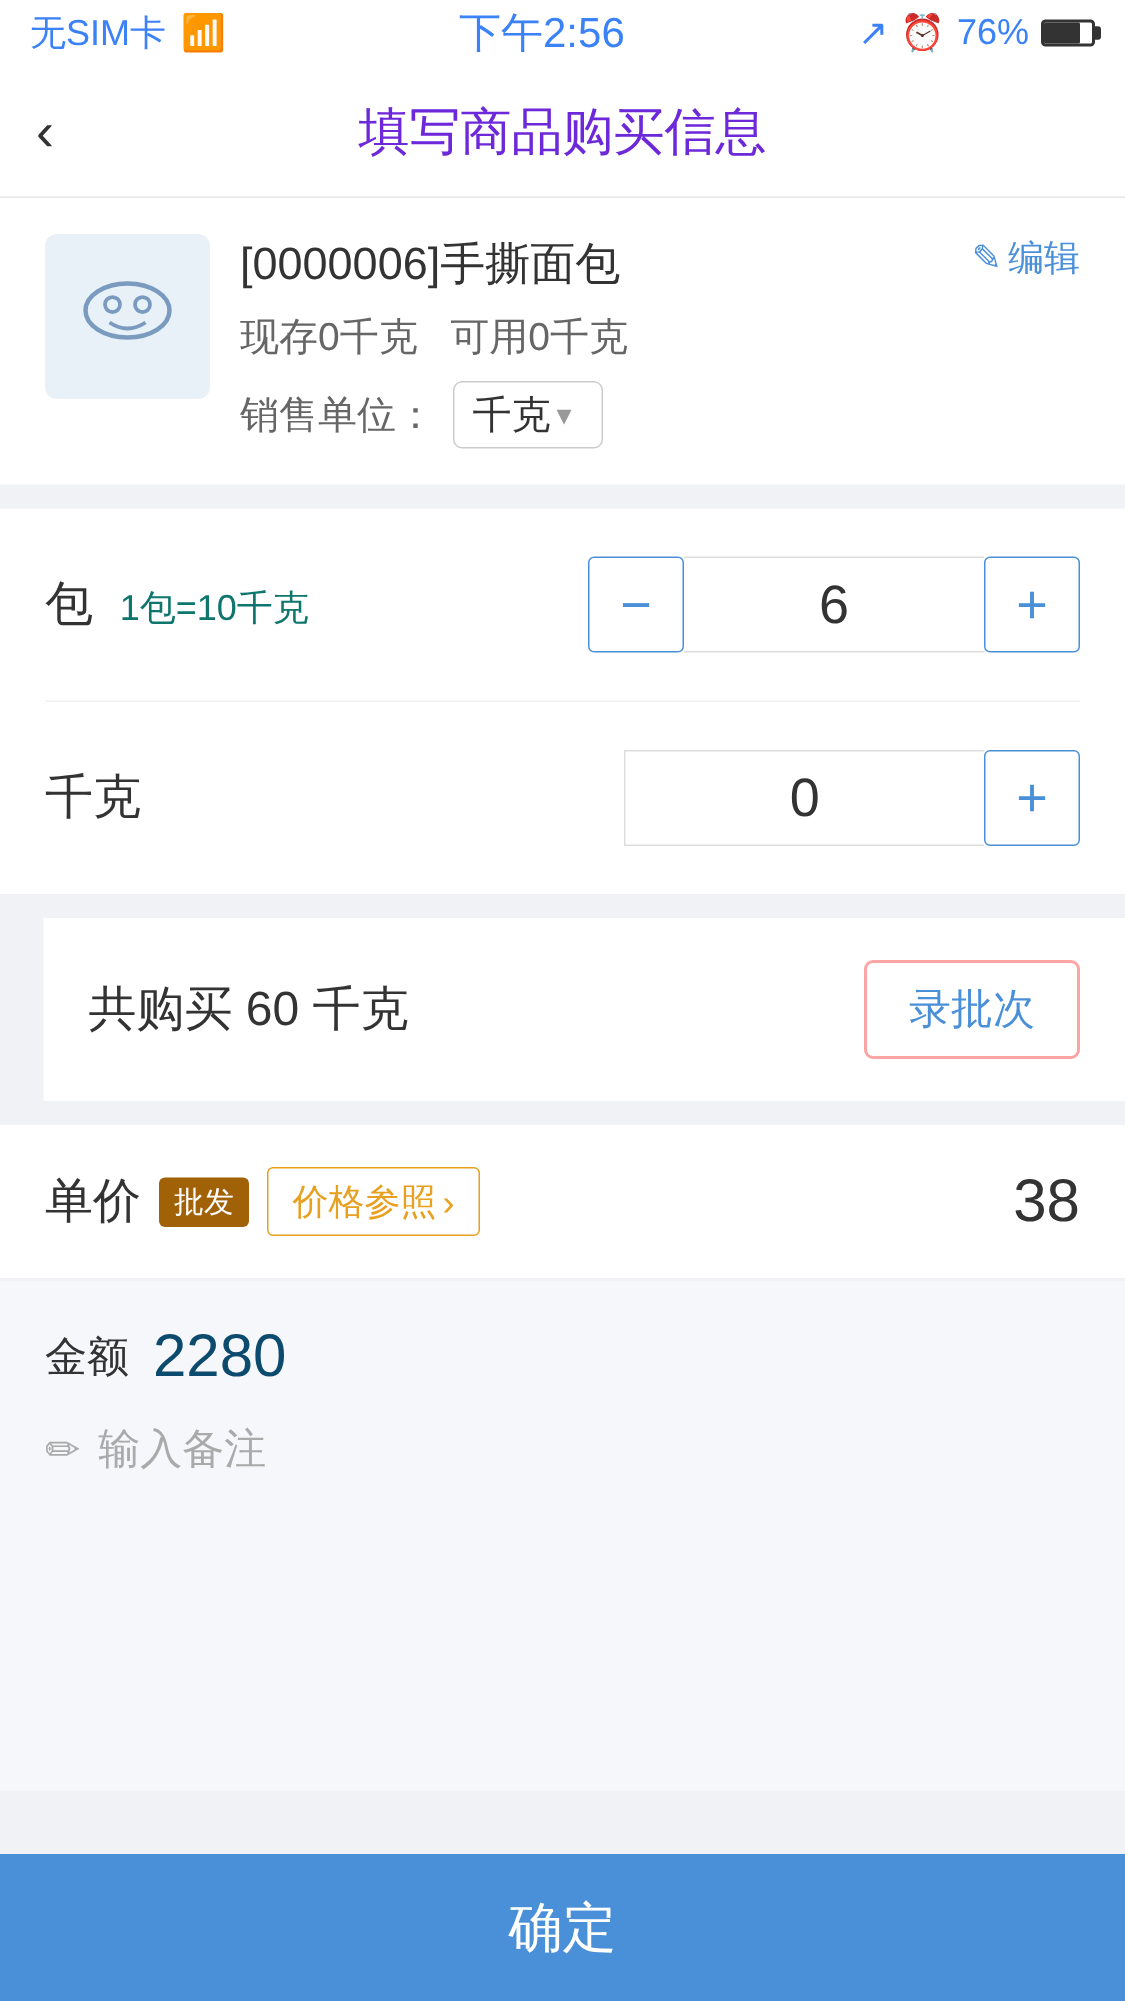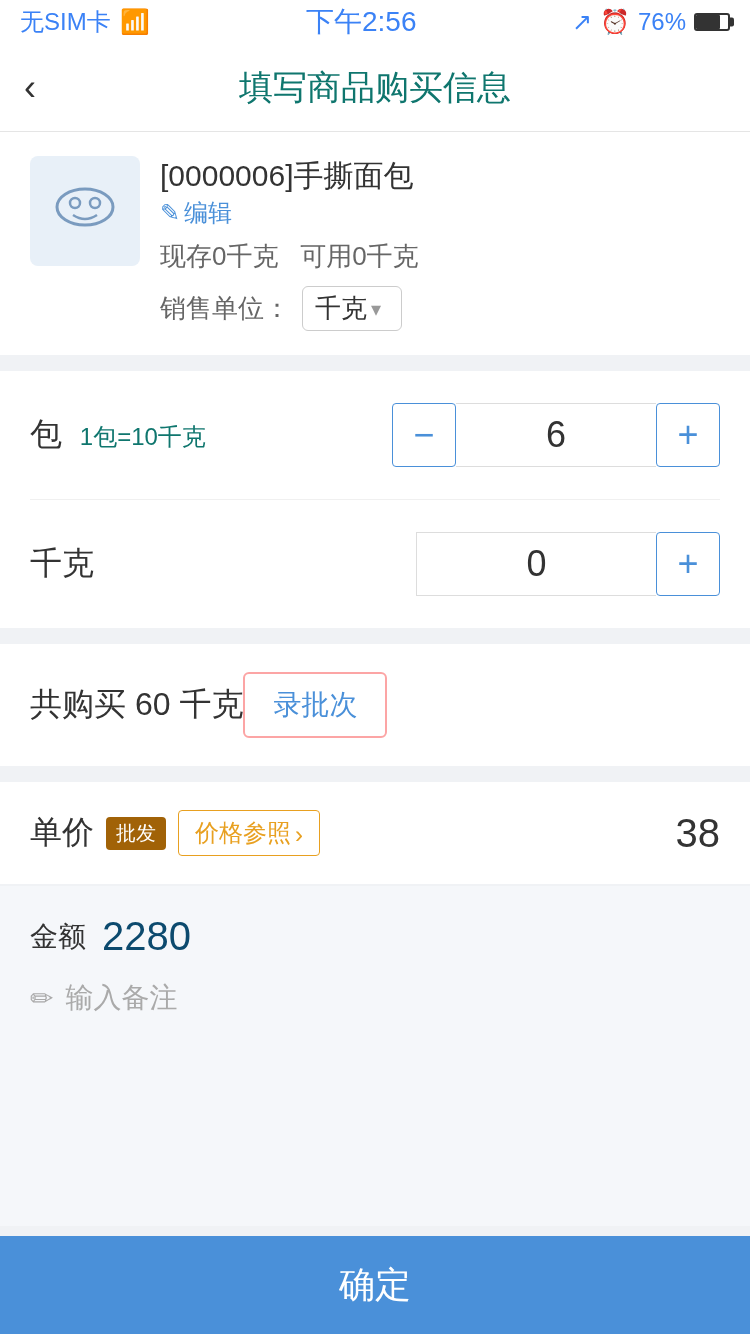--- a/index.html
+++ b/index.html
@@ -43,21 +43,21 @@
     .nav-back {
       position: absolute;
       left: 24px;
       font-size: 36px;
       color: #333;
       cursor: pointer;
     }
     .nav-title {
       font-size: 34px;
       font-weight: 500;
-      color: #0f766e;
+      color: #6d28d9;
     }
 
     
     .product-card {
       background: #fff;
       padding: 24px 30px;
       display: flex;
       align-items: flex-start;
       gap: 20px;
       margin-bottom: 16px;
@@ -74,21 +74,20 @@
       color: #7a9bbf;
       font-size: 36px;
     }
     .product-info {
       flex: 1;
     }
     .product-name-row {
       display: flex;
       justify-content: space-between;
       align-items: flex-start;
-      flex-direction: column;
     }
     .product-name {
       font-size: 30px;
       font-weight: 500;
       color: #333;
     }
     .edit-btn {
       font-size: 24px;
       color: #4a90d9;
       display: flex;
@@ -191,22 +190,23 @@
       color: #333;
       outline: none;
     }
 
     
     .summary-section {
       background: #fff;
       padding: 28px 30px;
       display: flex;
       align-items: center;
-      justify-content: flex-start;
+      justify-content: space-between;
       margin-bottom: 16px;
+      margin-left: 29px;
     }
     .summary-text {
       font-size: 32px;
       color: #333;
     }
     .batch-btn {
       border: 2px solid #fca5a5;
       color: #4a90d9;
       background: #fff;
       padding: 12px 28px;

